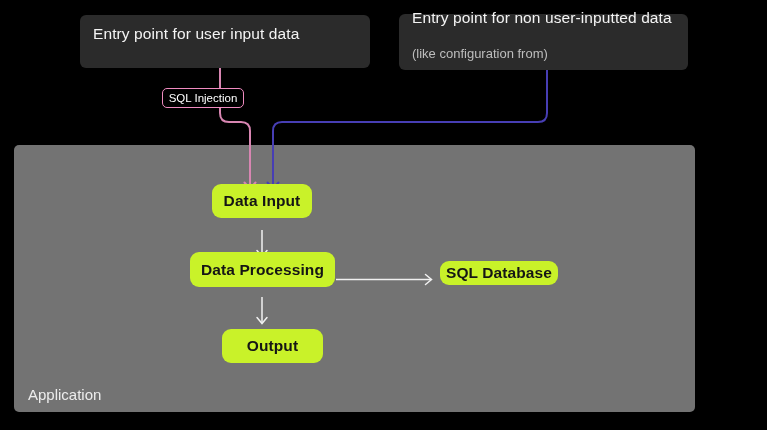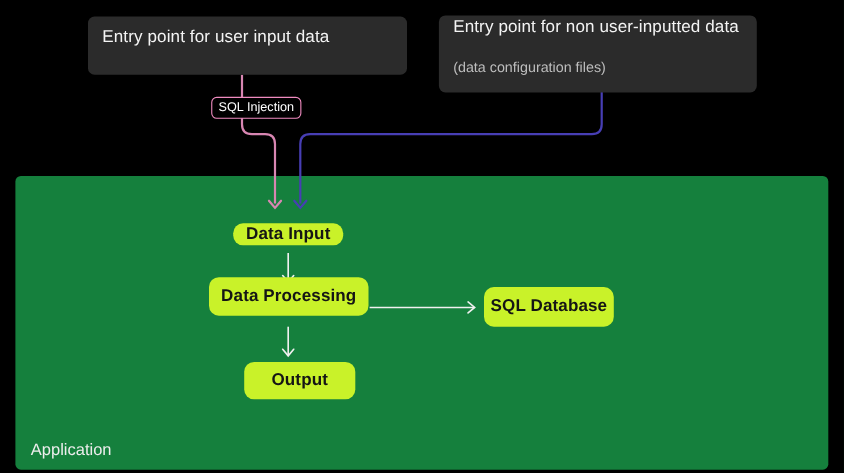--- a/index.html
+++ b/index.html
@@ -32,28 +32,28 @@
     letter-spacing: 0.1px;
     white-space: nowrap;
   }
   .entry-box .subtitle {
     color: #bdbdbd;
     font-size: 13px;
     font-weight: 400;
     white-space: nowrap;
   }
   .entry-box.user-input   { left: 80px;  top: 15px; width: 290px; height: 53px; }
-  .entry-box.non-user     { left: 399px; top: 14px; width: 289px; height: 70px; }
+  .entry-box.non-user     { left: 399px; top: 14px; width: 289px; height: 56px; }
 
   
   .app-container {
     position: absolute;
-    left: 14px; top: 160px;
-    width: 739px; height: 267px;
-    background: #15803d;
+    left: 14px; top: 145px;
+    width: 681px; height: 267px;
+    background: #737373;
     border-radius: 5px;
   }
   .app-label {
     position: absolute;
     left: 14px; bottom: 9px;
     color: #ededed;
     font-size: 15px;
     font-weight: 400;
   }
 
@@ -62,21 +62,21 @@
     position: absolute;
     left: 0; top: 0;
     width: 767px; height: 430px;
     pointer-events: none;
   }
   svg.edges path { fill: none; }
 
   
   .threat-label {
     position: absolute;
-    left: 192px; top: 88px;
+    left: 162px; top: 88px;
     width: 82px; height: 20px;
     background: #000000;
     border: 1px solid #f08bc0;
     border-radius: 5px;
     display: flex;
     align-items: center;
     justify-content: center;
     color: #ffffff;
     font-size: 11.5px;
     font-weight: 400;
@@ -90,23 +90,23 @@
     border-radius: 9px;
     display: flex;
     align-items: center;
     justify-content: center;
     color: #151515;
     font-size: 15.5px;
     font-weight: 600;
     letter-spacing: 0.1px;
     white-space: nowrap;
   }
-  .node.data-input      { left: 212px; top: 203px; width: 100px; height: 20px; }
+  .node.data-input      { left: 212px; top: 184px; width: 100px; height: 34px; }
   .node.data-processing { left: 190px; top: 252px; width: 145px; height: 35px; }
-  .node.sql-database    { left: 440px; top: 261px; width: 118px; height: 36px; }
+  .node.sql-database    { left: 440px; top: 261px; width: 118px; height: 24px; }
   .node.output          { left: 222px; top: 329px; width: 101px;  height: 34px; }
 </style>
 </head>
 <body>
 
 <div class="stage">
 
   <div class="app-container">
     <div class="app-label">Application</div>
   </div>
@@ -128,21 +128,21 @@
     <path stroke-width="1.5" d="M262 297 L262 323" stroke="#f0f0f0"></path>
     <path stroke-width="1.5" stroke-linecap="round" d="M257 317.5 L262 323.5 L267 317.5" stroke="#f0f0f0"></path>
   </svg>
 
   <div class="entry-box user-input">
     <div class="title">Entry point for user input data</div>
   </div>
 
   <div class="entry-box non-user">
     <div class="title">Entry point for non user-inputted data</div>
-    <div class="subtitle">(data configuration files)</div>
+    <div class="subtitle">(like configuration from)</div>
   </div>
 
   <div class="threat-label">SQL Injection</div>
 
   <div class="node data-input">Data Input</div>
   <div class="node data-processing">Data Processing</div>
   <div class="node sql-database">SQL Database</div>
   <div class="node output">Output</div>
 
 </div>

